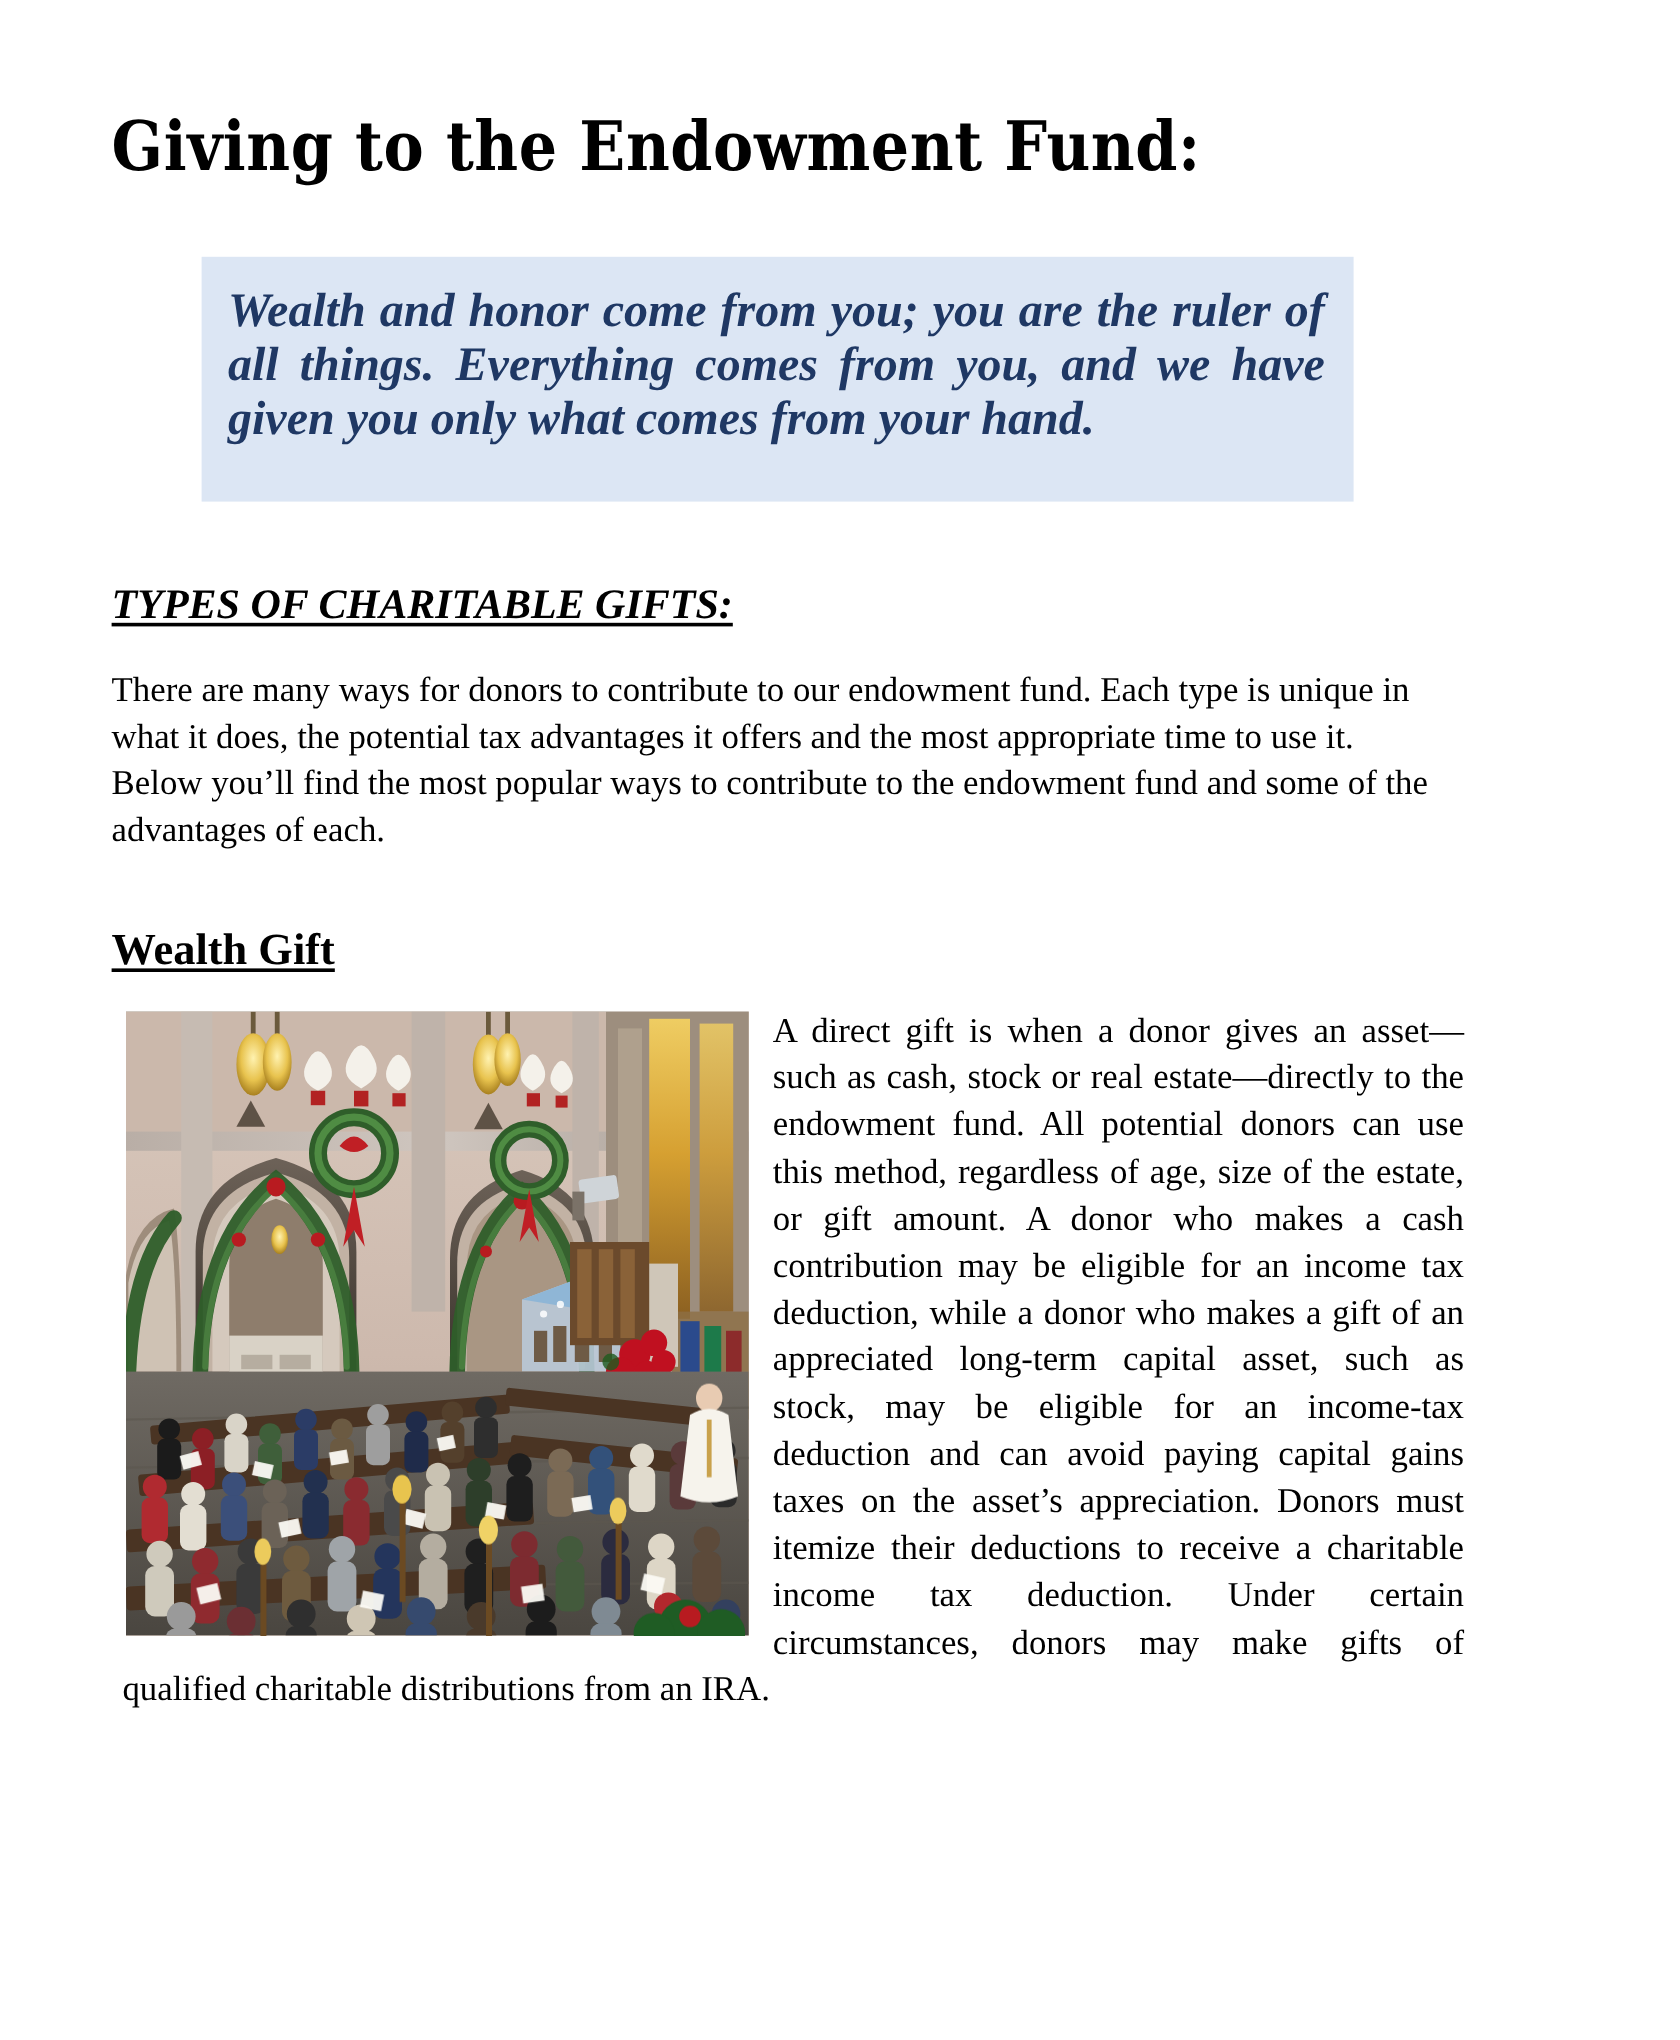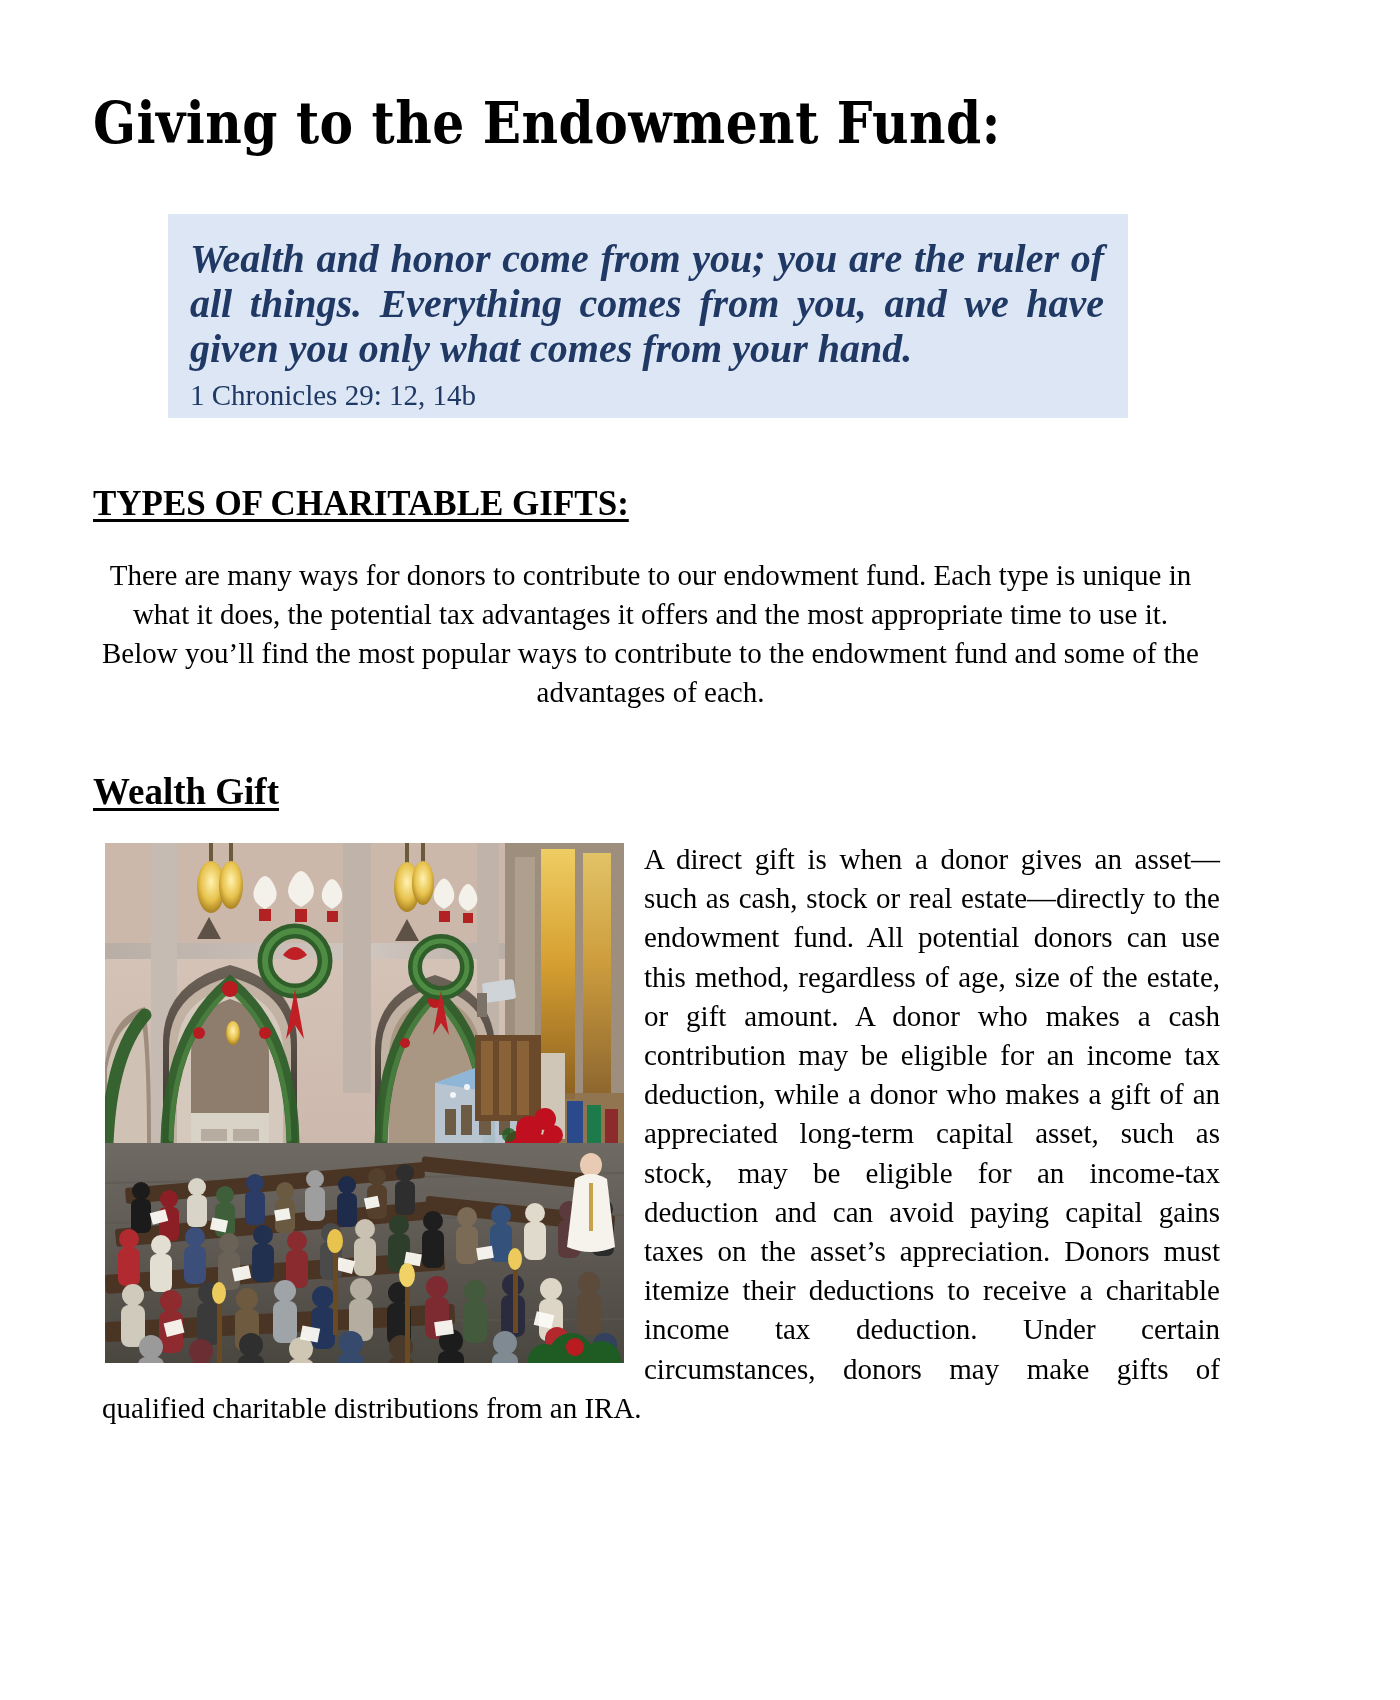--- a/index.html
+++ b/index.html
@@ -81,38 +81,38 @@
     position: absolute;
     font-family: "Liberation Serif", "DejaVu Serif", serif;
     font-weight: 700;
     font-size: 35px;
     line-height: 1.2;
     color: #000;
     text-decoration: underline;
     text-underline-offset: 4px;
     white-space: nowrap;
   }
-  #types-heading { left: 93px; top: 483px; }
+  #types-heading { left: 93px; top: 483px; font-style: italic; }
   #direct-gift-heading {
     left: 93px; top: 770px;
     font-size: 37px;
   }
 
   
   .intro-par {
     position: absolute;
     left: 93px;
     top: 556px;
     width: 1115px;
     font-family: "Liberation Serif", "DejaVu Serif", serif;
     font-size: 29px;
     line-height: 39px;
     color: #000;
     margin: 0;
-    text-align: center;
+    text-align: left;
   }
 
   
   .body-block {
     position: absolute;
     left: 102px;
     top: 840px;
     width: 1118px;
   }
   .church-photo {
@@ -142,21 +142,20 @@
 <body>
 
 <div class="page">
 
   <div class="doc-title">
     <span class="bl">Giving to the Endowment Fund:</span>
   </div>
 
   <div class="quote-box">
     <p class="quote-text">Wealth and honor come from you; you are the ruler of all things.  Everything comes from you, and we have given you only what comes from your hand.</p>
-    <p class="quote-cite">1 Chronicles 29: 12, 14b</p>
   </div>
 
   <div class="h-section" id="types-heading">TYPES OF CHARITABLE GIFTS:</div>
 
   <p class="intro-par">There are many ways for donors to contribute to our endowment fund. Each type is unique in what it does, the potential tax advantages it offers and the most appropriate time to use it. Below you’ll find the most popular ways to contribute to the endowment fund and some of the advantages of each.</p>
 
   <div class="h-section" id="direct-gift-heading">Wealth Gift</div>
 
   <div class="body-block">
 

